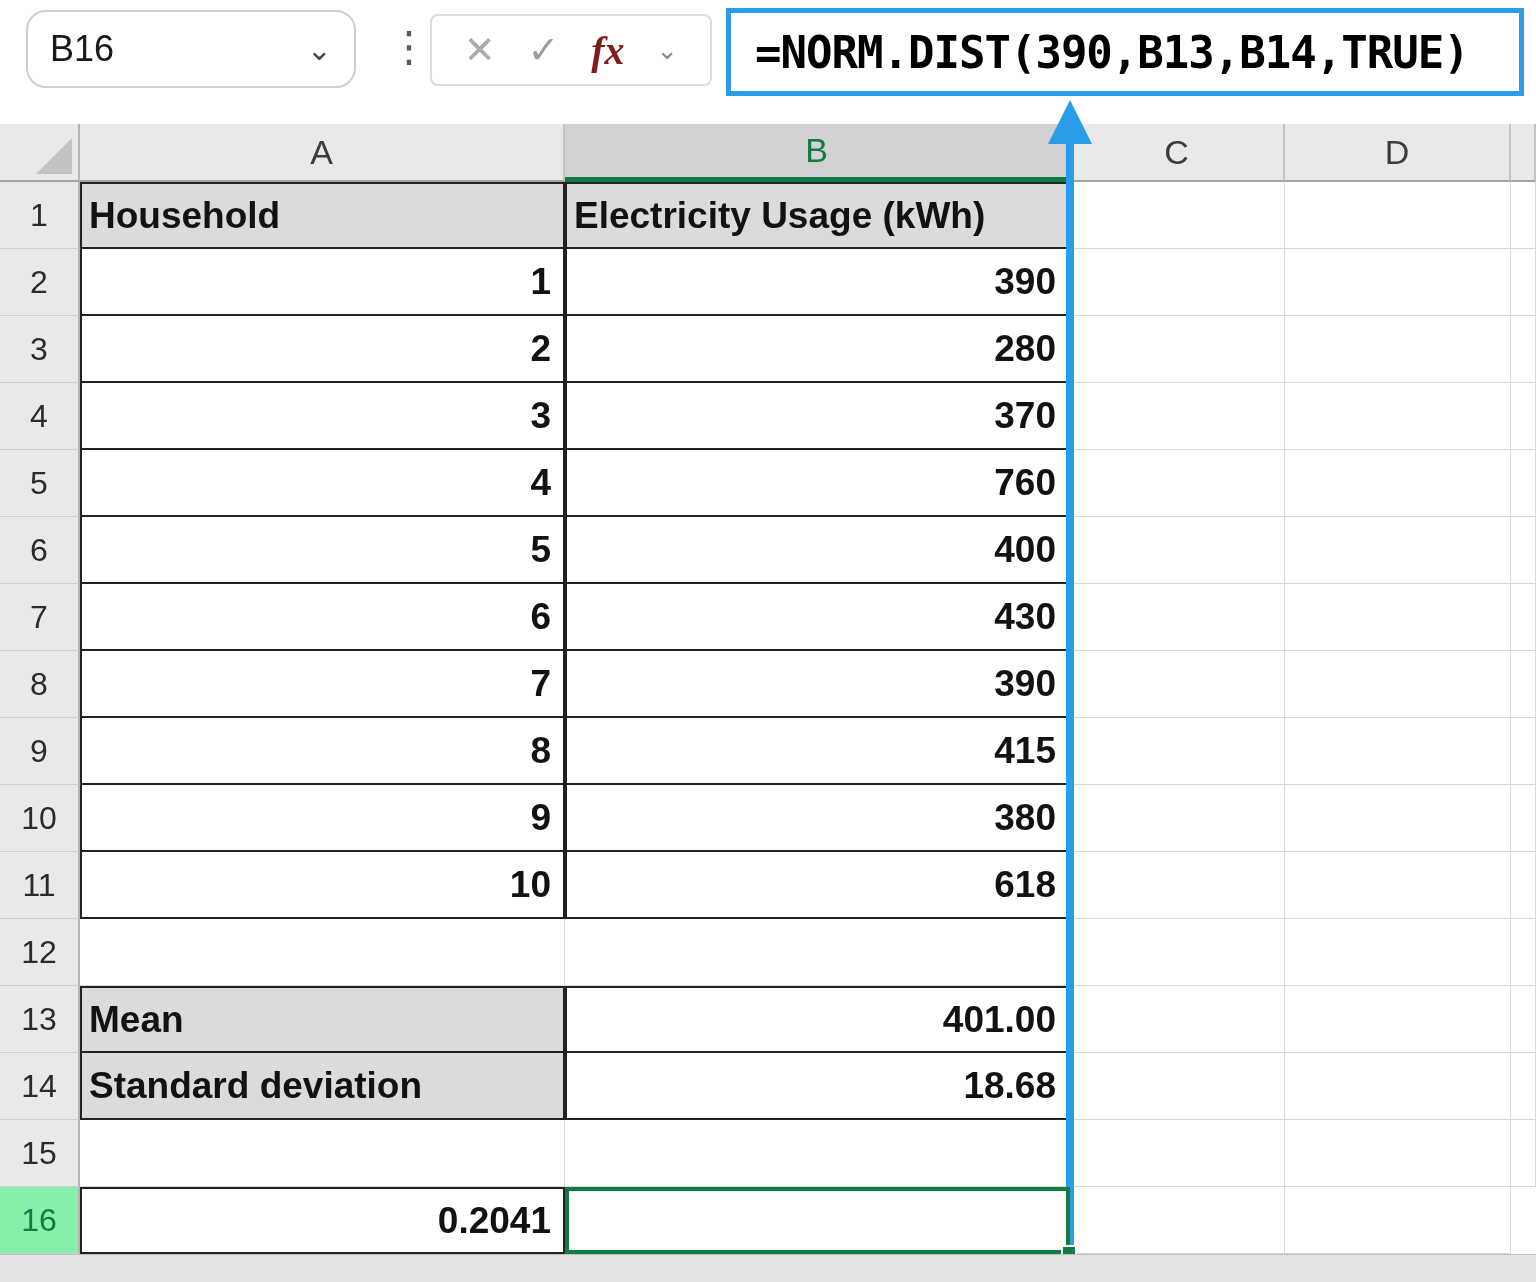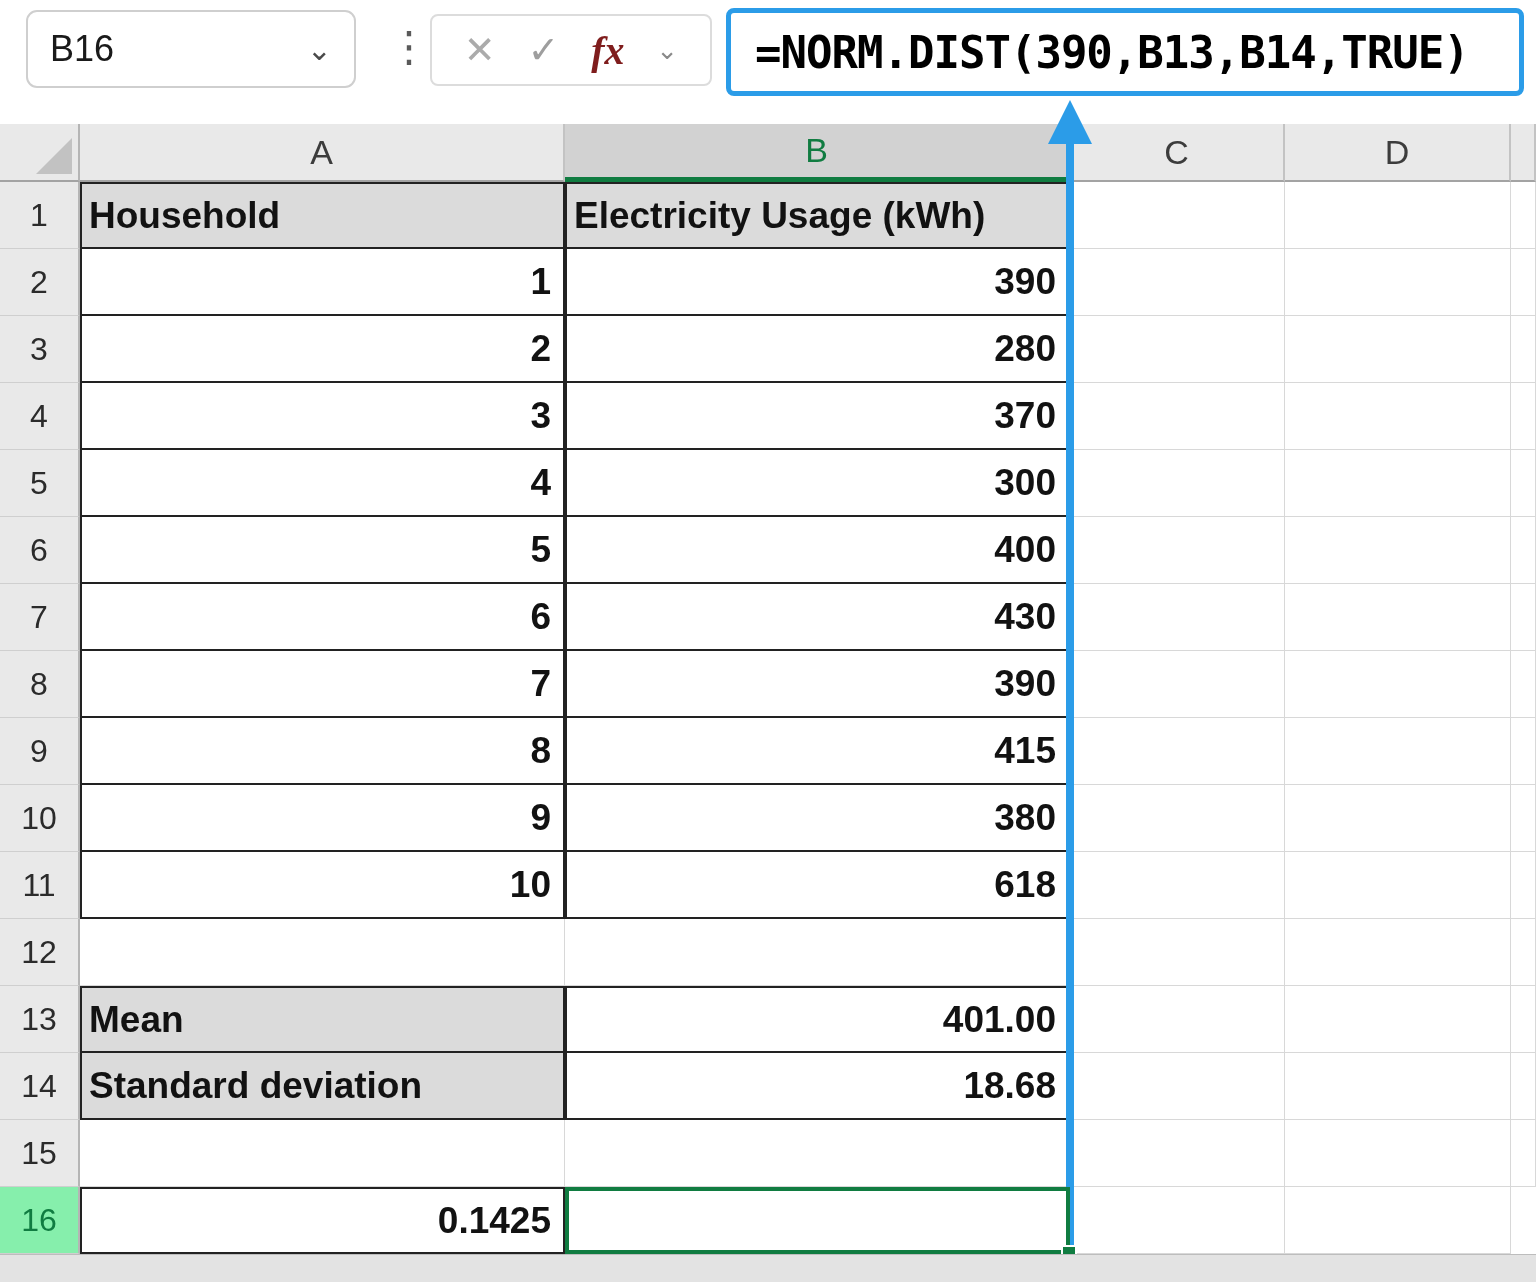--- a/index.html
+++ b/index.html
@@ -4,42 +4,42 @@
 <style>
   * { margin:0; padding:0; box-sizing:border-box; }
   body { background:#fff; }
   .app {
     position:relative; width:1536px; height:1282px; background:#ffffff;
     font-family:"Liberation Sans", sans-serif; overflow:hidden;
   }
   
   .name-box {
     position:absolute; left:26px; top:10px; width:330px; height:78px;
-    border:2px solid #cfcfcf; border-radius:11px; background:#fff;
+    border:2px solid #cfcfcf; border-radius:20px; background:#fff;
     display:flex; align-items:center; justify-content:space-between;
     padding:0 22px; font-size:36px; color:#1a1a1a;
   }
   .name-box .chev { font-size:30px; color:#4a4a4a; }
   .dots-sep {
     position:absolute; left:388px; top:22px; font-size:42px; color:#5a5a5a;
     line-height:1.2;
   }
   .fx-group {
     position:absolute; left:430px; top:14px; width:282px; height:72px;
     border:2px solid #dcdcdc; border-radius:8px; background:#fff;
     display:flex; align-items:center; justify-content:space-evenly;
   }
   .icon-x { font-size:38px; color:#ababab; }
   .icon-check { font-size:38px; color:#9e9e9e; }
   .icon-fx { font-family:"Liberation Serif", serif; font-style:italic; font-weight:700;
              font-size:40px; color:#7f1d1d; }
   .fx-chev { font-size:26px; color:#8a8a8a; }
   .formula-input {
     position:absolute; left:726px; top:8px; width:798px; height:88px;
-    border:5px solid var(--blue); border-radius:8px; background:#fff;
+    border:5px solid var(--blue); border-radius:0; background:#fff;
     display:flex; align-items:center; padding-left:24px;
     font-family:"DejaVu Sans Mono", monospace; font-size:44px; font-weight:600;
     color:#000; white-space:nowrap; letter-spacing:-1px;
   }
   
   .grid {
     position:absolute; left:0; top:124px;
     display:grid;
     grid-template-columns:80px 485px 505px 215px 226px 25px;
     grid-template-rows:58px repeat(16, 67px);
@@ -146,21 +146,21 @@
       <div class="cell"></div>
       <div class="cell"></div>
       <div class="rowhead">4</div>
       <div class="cell hb ar">3</div>
       <div class="cell hb ar">370</div>
       <div class="cell"></div>
       <div class="cell"></div>
       <div class="cell"></div>
       <div class="rowhead">5</div>
       <div class="cell hb ar">4</div>
-      <div class="cell hb ar">300</div>
+      <div class="cell hb ar">760</div>
       <div class="cell"></div>
       <div class="cell"></div>
       <div class="cell"></div>
       <div class="rowhead">6</div>
       <div class="cell hb ar">5</div>
       <div class="cell hb ar">400</div>
       <div class="cell"></div>
       <div class="cell"></div>
       <div class="cell"></div>
       <div class="rowhead">7</div>
@@ -211,21 +211,21 @@
       <div class="cell"></div>
       <div class="cell"></div>
       <div class="cell"></div>
       <div class="rowhead">15</div>
       <div class="cell"></div>
       <div class="cell"></div>
       <div class="cell"></div>
       <div class="cell"></div>
       <div class="cell"></div>
       <div class="rowhead sel">16</div>
-      <div class="cell hb ar htop">0.1425</div>
+      <div class="cell hb ar htop">0.2041</div>
       <div class="cell"></div>
       <div class="cell"></div>
       <div class="cell"></div>
     </div>
 
   <div class="arrow-head"></div>
   <div class="arrow-line"></div>
 
   <div class="sel-rect"></div>
   <div class="fill-handle"></div>

